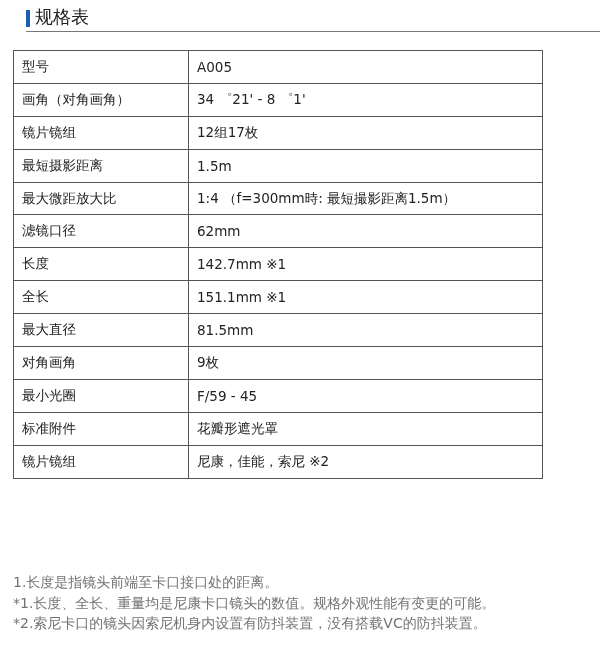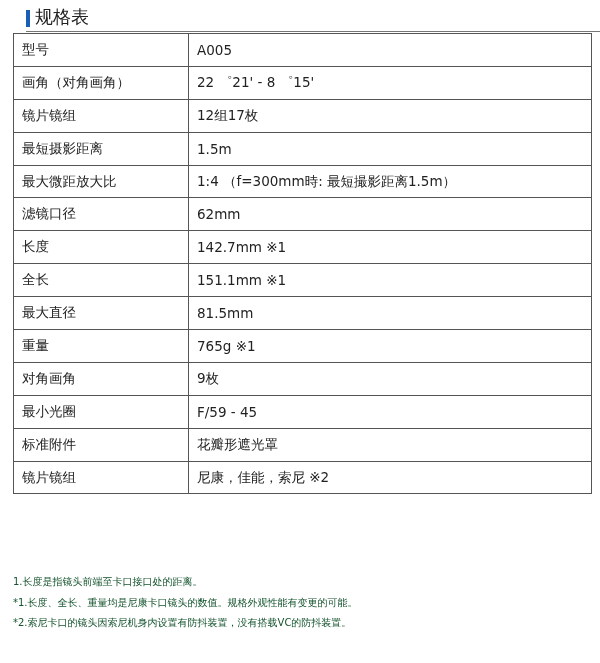--- a/index.html
+++ b/index.html
@@ -2,45 +2,45 @@
 <html><head>
 <meta charset="utf-8">
 <style>
   html, body { margin: 0; padding: 0; background: #ffffff; }
   body { width: 600px; height: 663px; position: relative; overflow: hidden;
          font-family: "DejaVu Sans", "Liberation Sans", sans-serif; color: #222; }
   .title-wrap { position: absolute; left: 26px; top: 6px; width: 580px; height: 25px;
                 border-bottom: 1px solid #777; text-align: center; }
   .title-bar { position: absolute; left: 0; top: 4px; width: 4px; height: 17px; background: #1a5fb4; }
   .title-text { position: absolute; left: 9px; top: 0; font-size: 18px; line-height: 22px; color: #222; }
-  table.spec { position: absolute; left: 13px; top: 33px; width: 579px; border-collapse: collapse;
+  table.spec { position: absolute; left: 13px; top: 50px; width: 530px; border-collapse: collapse;
                font-size: 13.5px; }
   table.spec td { border: 1px solid #555; height: 31.9px; padding: 0 0 0 8px; vertical-align: middle;
                   color: #222; white-space: nowrap; }
   table.spec td.k { width: 166px; }
-  .notes { position: absolute; left: 13px; top: 572px; font-size: 10px; line-height: 20.5px; color: #14532d; }
+  .notes { position: absolute; left: 13px; top: 572px; font-size: 14px; line-height: 20.5px; color: #737373; }
   .notes div { white-space: nowrap; }
 </style>
 </head>
 <body>
 
 <div class="title-wrap">
   <div class="title-bar"></div>
   <div class="title-text">规格表</div>
 </div>
 
 <table class="spec">
   <tbody id="spec-body">
       <tr>
         <td class="k">型号</td>
         <td>A005</td>
       </tr>
       <tr>
         <td class="k">画角（对角画角）</td>
-        <td>22 ゜21' - 8 ゜15'</td>
+        <td>34 ゜21' - 8 ゜1'</td>
       </tr>
       <tr>
         <td class="k">镜片镜组</td>
         <td>12组17枚</td>
       </tr>
       <tr>
         <td class="k">最短摄影距离</td>
         <td>1.5m</td>
       </tr>
       <tr>
@@ -57,24 +57,20 @@
       </tr>
       <tr>
         <td class="k">全长</td>
         <td>151.1mm ※1</td>
       </tr>
       <tr>
         <td class="k">最大直径</td>
         <td>81.5mm</td>
       </tr>
       <tr>
-        <td class="k">重量</td>
-        <td>765g ※1</td>
-      </tr>
-      <tr>
         <td class="k">对角画角</td>
         <td>9枚</td>
       </tr>
       <tr>
         <td class="k">最小光圈</td>
         <td>F/59 - 45</td>
       </tr>
       <tr>
         <td class="k">标准附件</td>
         <td>花瓣形遮光罩</td>

